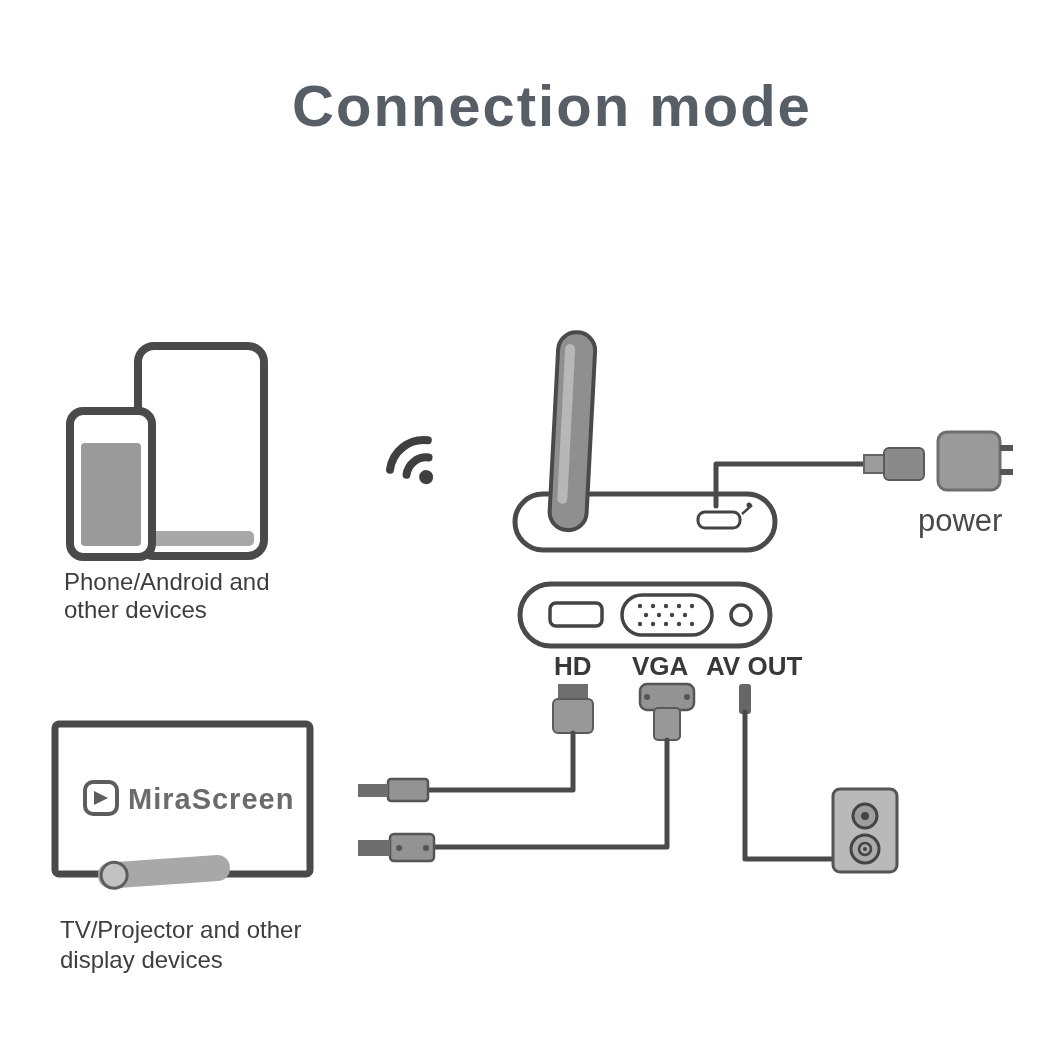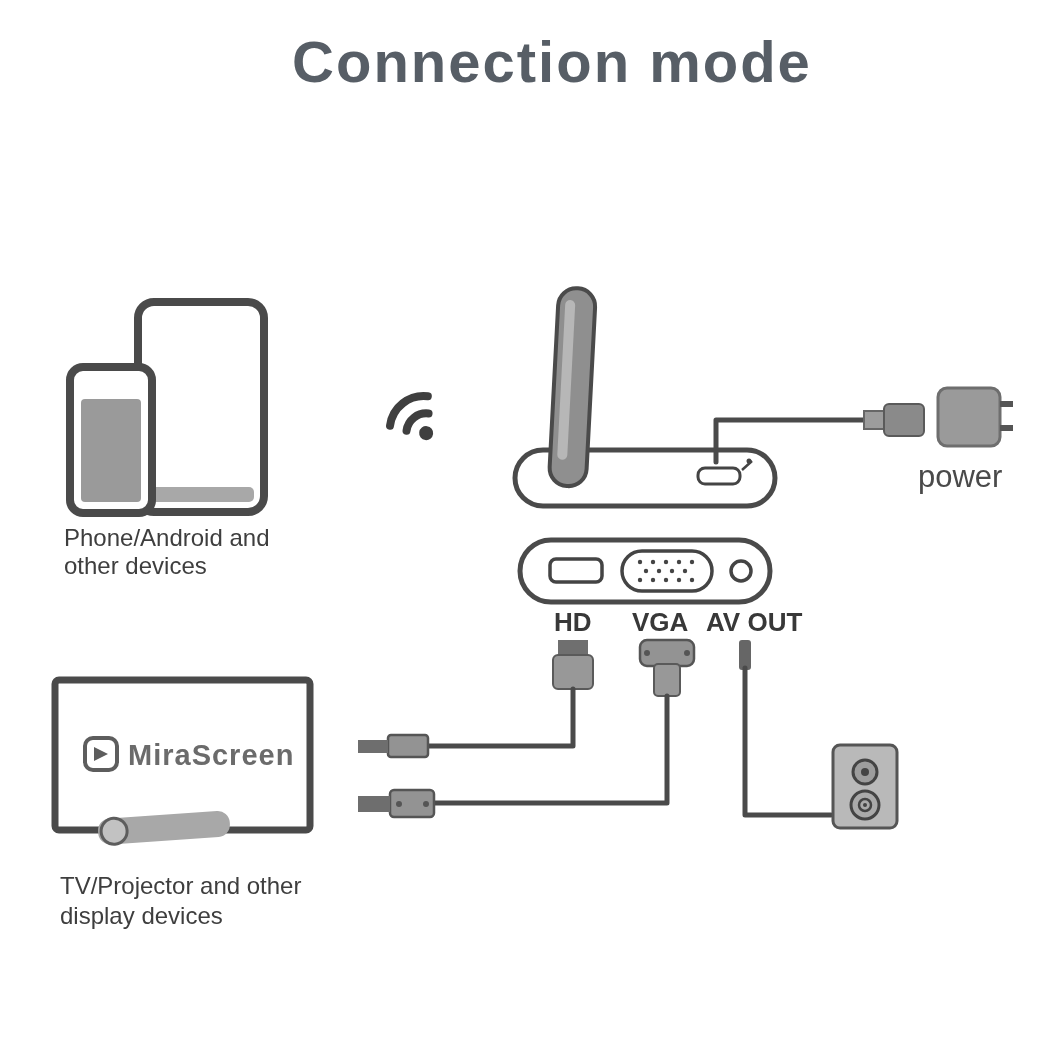--- a/index.html
+++ b/index.html
@@ -1,17 +1,17 @@
 <!DOCTYPE html>
 <html><head>
 <meta charset="utf-8">
 <style>
   html,body{margin:0;padding:0;background:#ffffff;}
   .stage{position:relative;width:1050px;height:952px;background:#ffffff;overflow:hidden;
-         font-family:"Liberation Sans",sans-serif;}
+         font-family:"Liberation Sans",sans-serif;margin-top:44px;}
   svg{position:absolute;left:0;top:0;}
   text{font-family:"Liberation Sans",sans-serif;}
   .title{font-size:58px;font-weight:700;fill:#575e66;letter-spacing:2px;}
   .caption{font-size:24px;fill:#3e3e3e;}
   .portlabel{font-size:26px;font-weight:700;fill:#383838;}
   .power{font-size:31px;fill:#4a4a4a;}
   .brand{font-size:29px;font-weight:700;fill:#6b6b6b;letter-spacing:1px;}
   .ol{fill:#ffffff;stroke:#4a4a4a;}
   .cable{fill:none;stroke:#4a4a4a;stroke-width:5;stroke-linecap:round;stroke-linejoin:round;}
   .grayfill{fill:#939393;stroke:#555555;}

